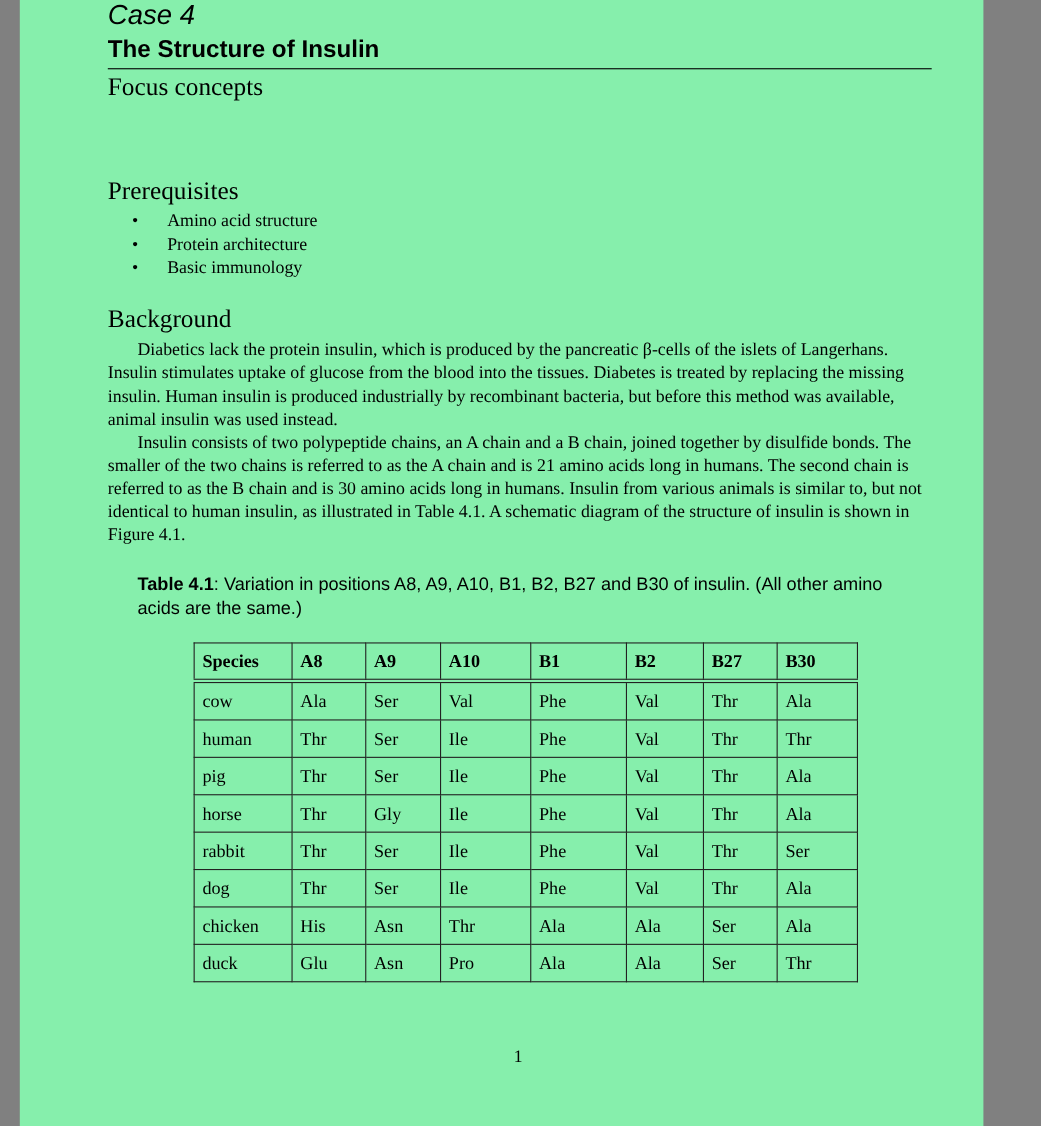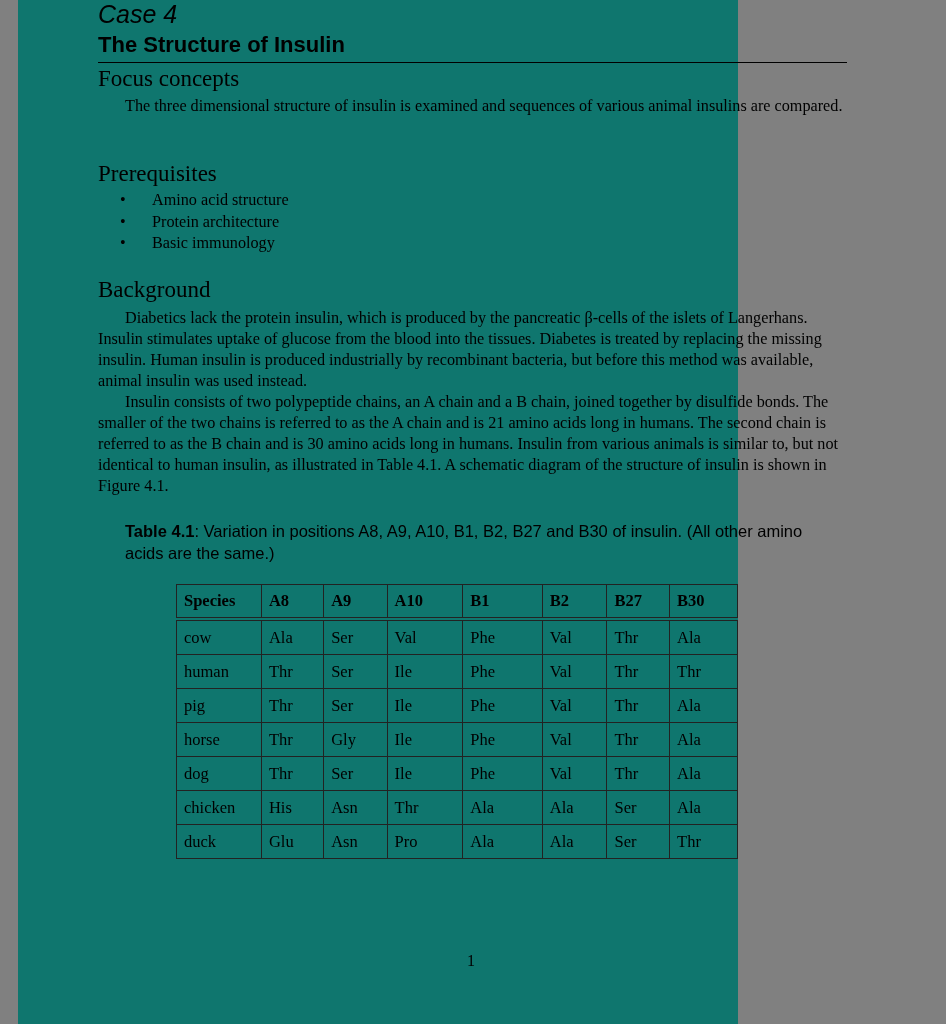--- a/index.html
+++ b/index.html
@@ -1,17 +1,17 @@
 <!DOCTYPE html>
 <html><head>
 <meta charset="utf-8">
 <style>
   html, body { margin:0; padding:0; }
   body { width:946px; height:1024px; background:#808080; position:relative; overflow:hidden; }
-  .page { position:absolute; left:18px; top:0; width:720px; height:1024px; background:#0f766e; }
+  .page { position:absolute; left:18px; top:0; width:876px; height:1024px; background:#86efac; }
   .sans { font-family:"Liberation Sans", sans-serif; }
   .serif { font-family:"Liberation Serif", serif; }
   .case-label { position:absolute; left:80px; top:0px; font-size:25px; font-style:italic; color:#000; }
   .title { position:absolute; left:80px; top:32px; font-size:22px; font-weight:bold; color:#000; }
   .rule { position:absolute; left:80px; top:62px; width:749px; height:0; border-top:1.5px solid #000; }
   .h2 { position:absolute; left:80px; font-size:23px; color:#000; }
   .para { position:absolute; left:80px; width:745px; font-size:16.2px; line-height:21px; color:#000; text-align:left; }
   .indent { text-indent:27px; }
   ul.bullets { position:absolute; left:80px; top:190px; margin:0; padding:0; list-style:none; font-size:16.2px; line-height:21.5px; }
   ul.bullets li { position:relative; padding-left:54px; }
@@ -27,21 +27,20 @@
 </style>
 </head>
 <body>
 
 <div class="page">
   <div class="case-label sans">Case 4</div>
   <div class="title sans">The Structure of Insulin</div>
   <div class="rule"></div>
 
   <div class="h2 serif" style="top:66px;">Focus concepts</div>
-  <div class="para serif indent" style="top:96px;">The three dimensional structure of insulin is examined and sequences of various animal insulins are compared.</div>
 
   <div class="h2 serif" style="top:161px;">Prerequisites</div>
   <ul class="bullets serif">
     <li><span class="bullet">•</span><span>Amino acid structure</span></li>
     <li><span class="bullet">•</span><span>Protein architecture</span></li>
     <li><span class="bullet">•</span><span>Basic immunology</span></li>
   </ul>
 
   <div class="h2 serif" style="top:277px;">Background</div>
   <div class="para serif indent" style="top:308px;">Diabetics lack the protein insulin, which is produced by the pancreatic β-cells of the islets of Langerhans. Insulin stimulates uptake of glucose from the blood into the tissues. Diabetes is treated by replacing the missing insulin. Human insulin is produced industrially by recombinant bacteria, but before this method was available, animal insulin was used instead.</div>
@@ -97,20 +96,30 @@
         <td>horse</td>
           <td>Thr</td>
           <td>Gly</td>
           <td>Ile</td>
           <td>Phe</td>
           <td>Val</td>
           <td>Thr</td>
           <td>Ala</td>
       </tr>
       <tr>
+        <td>rabbit</td>
+          <td>Thr</td>
+          <td>Ser</td>
+          <td>Ile</td>
+          <td>Phe</td>
+          <td>Val</td>
+          <td>Thr</td>
+          <td>Ser</td>
+      </tr>
+      <tr>
         <td>dog</td>
           <td>Thr</td>
           <td>Ser</td>
           <td>Ile</td>
           <td>Phe</td>
           <td>Val</td>
           <td>Thr</td>
           <td>Ala</td>
       </tr>
       <tr>

